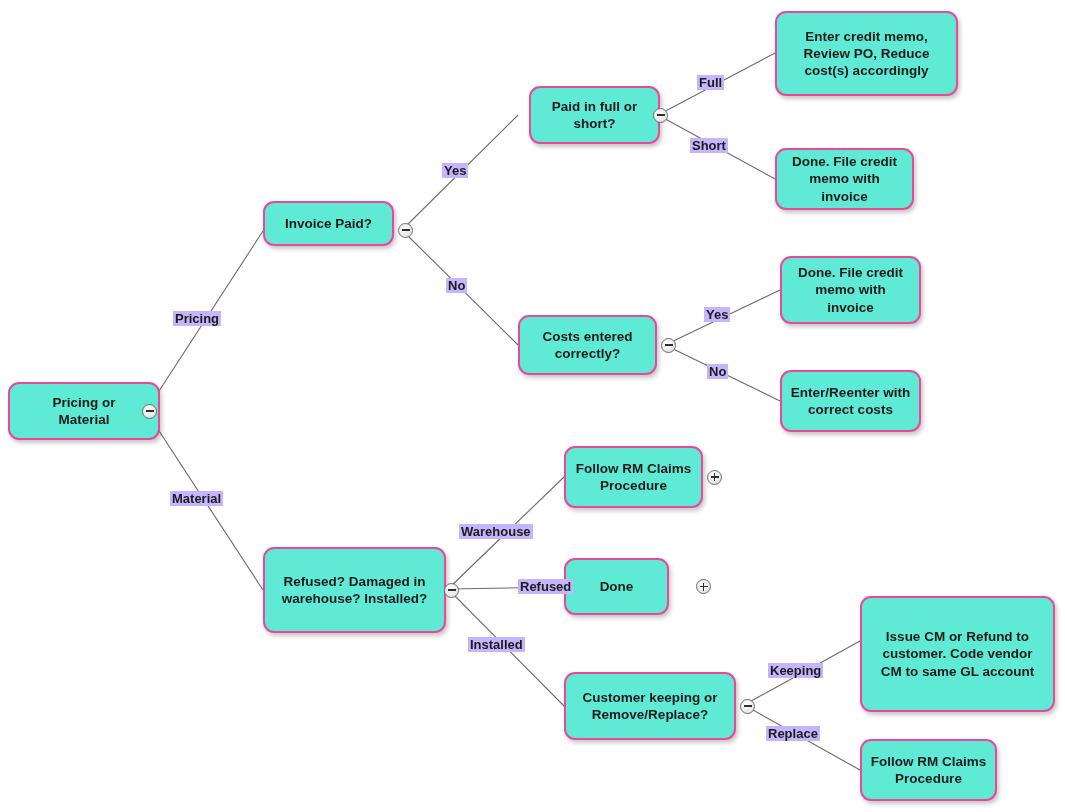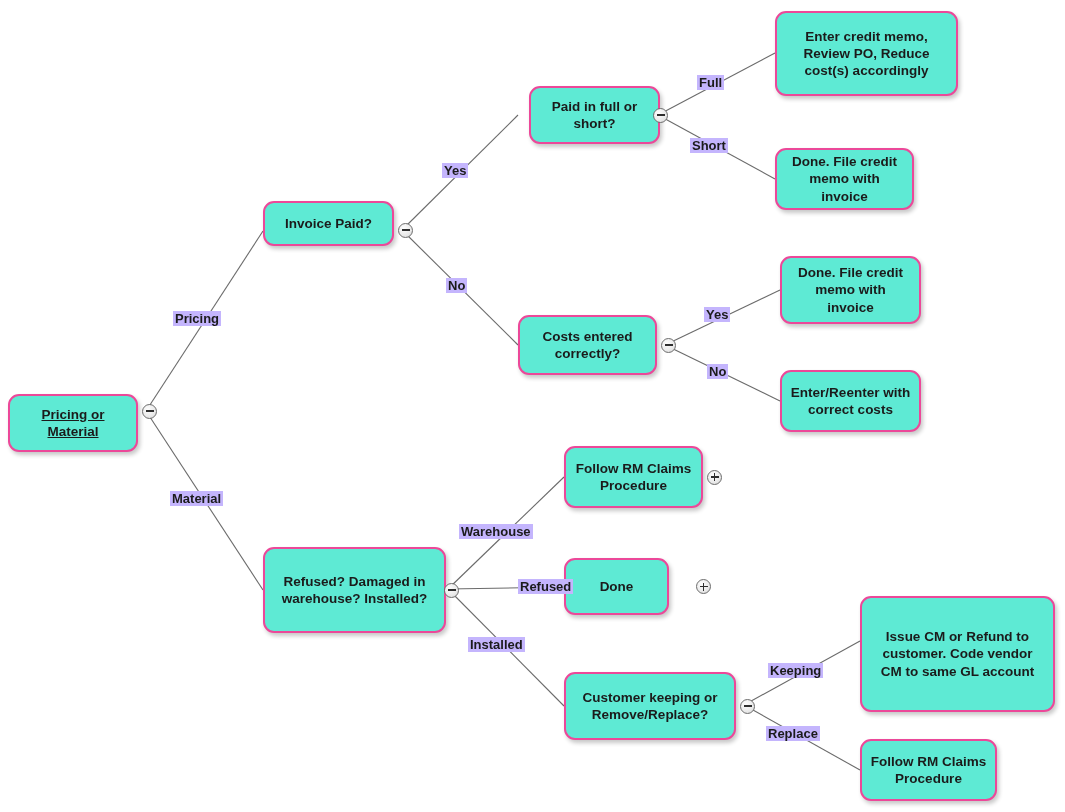--- a/index.html
+++ b/index.html
@@ -97,21 +97,21 @@
       <line x1="658" y1="115" x2="775" y2="179" stroke="#6b6b6b" stroke-width="1.1"></line>
       <line x1="665" y1="345" x2="780" y2="290" stroke="#6b6b6b" stroke-width="1.1"></line>
       <line x1="665" y1="345" x2="780" y2="401" stroke="#6b6b6b" stroke-width="1.1"></line>
       <line x1="448" y1="589" x2="564" y2="477" stroke="#6b6b6b" stroke-width="1.1"></line>
       <line x1="448" y1="589" x2="564" y2="587" stroke="#6b6b6b" stroke-width="1.1"></line>
       <line x1="448" y1="589" x2="564" y2="706" stroke="#6b6b6b" stroke-width="1.1"></line>
       <line x1="744" y1="705" x2="860" y2="641" stroke="#6b6b6b" stroke-width="1.1"></line>
       <line x1="744" y1="705" x2="860" y2="770" stroke="#6b6b6b" stroke-width="1.1"></line>
     </svg>
   <div id="nodes-layer">
-      <div class="node" style="left: 8px; top: 394px; width: 130px; height: 58px; text-decoration: underline;">
+      <div class="node" style="left: 8px; top: 382px; width: 152px; height: 58px;">
         <span class="node-label">Pricing or
 Material</span>
       </div>
       <div class="toggle" style="left: 142px; top: 403.5px;"></div>
       <div class="node" style="left: 263px; top: 201px; width: 131px; height: 45px;">
         <span class="node-label">Invoice Paid?</span>
       </div>
       <div class="toggle" style="left: 398px; top: 222.5px;"></div>
       <div class="node" style="left: 518px; top: 86px; width: 131px; height: 58px; margin-left: 11px;">
         <span class="node-label">Paid in full or

